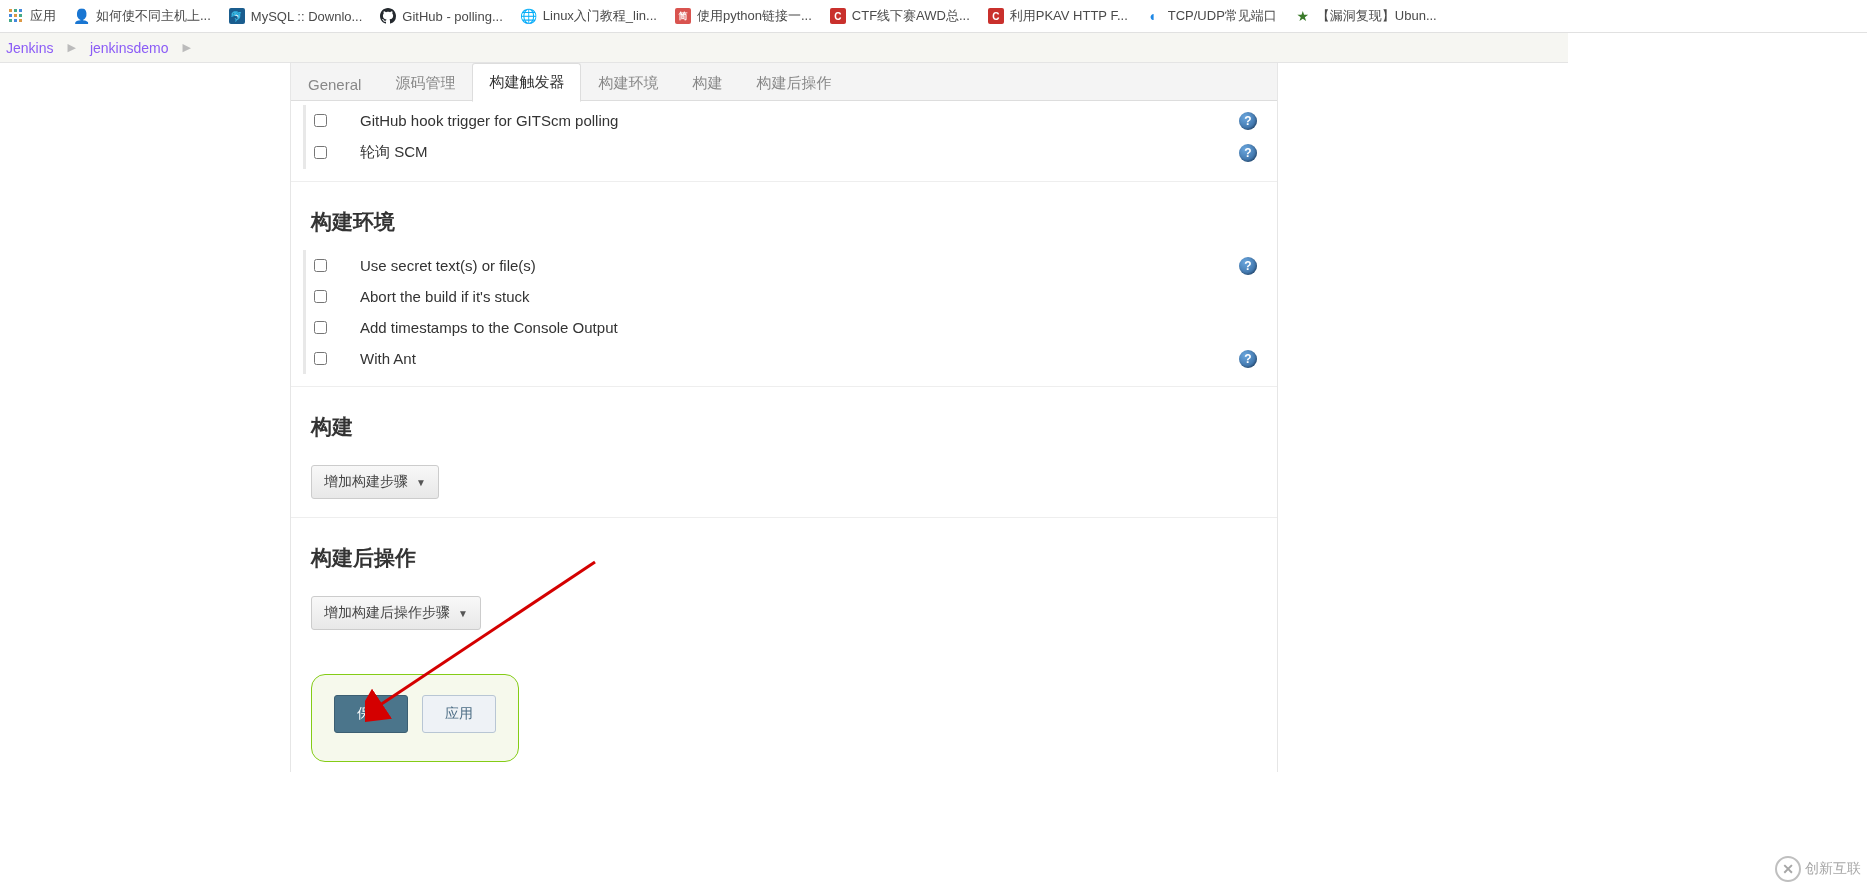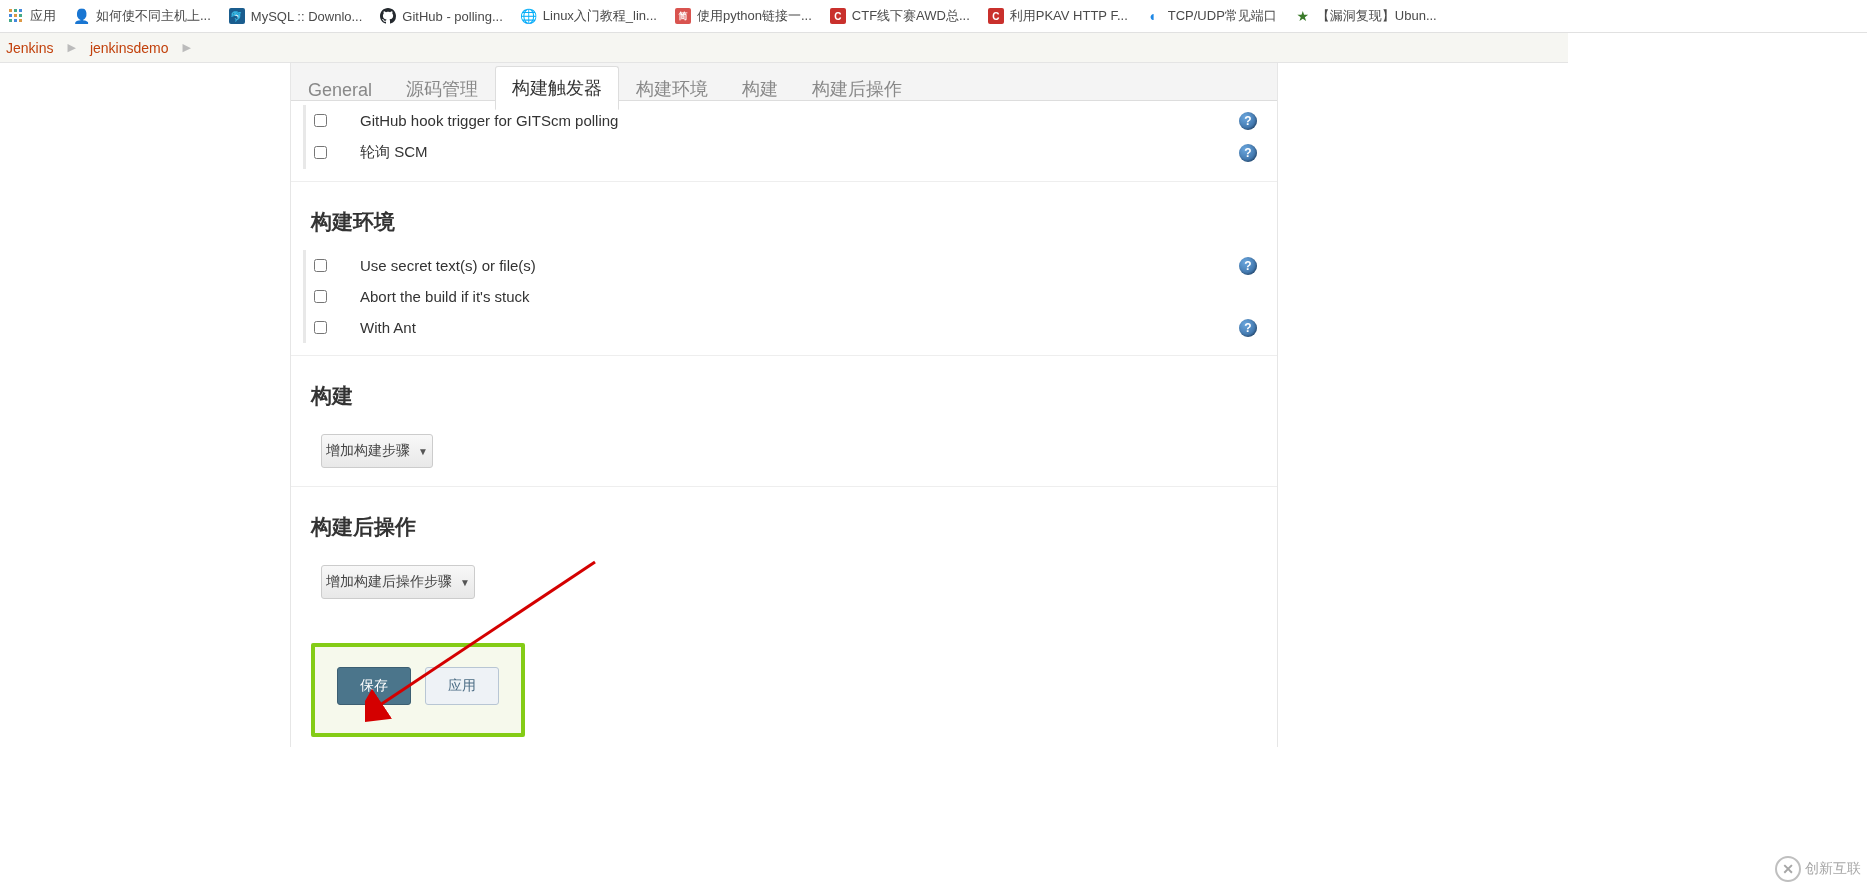--- a/index.html
+++ b/index.html
@@ -34,48 +34,48 @@
   .breadcrumb-bar {
     height: 30px;
     display: flex;
     align-items: center;
     padding: 0 6px;
     background: #f6f6f2;
     border-bottom: 1px solid #e4e4e4;
     gap: 14px;
     width: 1568px;
   }
-  .breadcrumb-item { color: #c2410c; font-size: 14px; cursor: pointer; }
+  .breadcrumb-item { color: #8b5cf6; font-size: 14px; cursor: pointer; }
   .breadcrumb-sep { color: #bbb; font-size: 11px; }
   
   .content-wrap { padding-left: 290px; width: 1568px; }
   .config-panel {
     width: 988px;
     border-left: 1px solid #e6e6e6;
     border-right: 1px solid #e6e6e6;
     background: #fff;
   }
   
   .tab-bar {
     display: flex;
     border-bottom: 1px solid #ddd;
     background: #f4f4f4;
     height: 38px;
     align-items: flex-end;
   }
   .tab {
     padding: 9px 16px;
     color: #888;
-    font-size: 18px;
+    font-size: 15px;
     cursor: pointer;
     border: 1px solid transparent;
     border-bottom: none;
     background: transparent;
     position: relative;
-    top: 10px;
+    top: 2px;
   }
   .tab.active {
     background: #fff;
     color: #333;
     border: 1px solid #ddd;
     border-bottom: 1px solid #fff;
     border-radius: 3px 3px 0 0;
   }
   
   .section { padding: 8px 20px 12px 20px; border-bottom: 1px solid #eee; }
@@ -104,37 +104,37 @@
     display: inline-flex;
     align-items: center; justify-content: center;
     cursor: pointer;
     box-shadow: inset -1px -1px 2px rgba(0,0,0,0.3);
   }
   
   .drop-btn {
     display: inline-flex;
     align-items: center;
     gap: 8px;
-    padding: 7px 4px;
+    padding: 7px 12px;
     background: linear-gradient(#f8f8f8, #e8e8e8);
     border: 1px solid #ccc;
     border-radius: 3px;
     color: #444;
     font-size: 14px;
     cursor: pointer;
-    margin: 10px 0 6px 10px;
+    margin: 10px 0 6px 0;
   }
   .drop-caret { font-size: 10px; color: #555; }
   
   .footer-box {
     margin-top: 26px;
     padding: 20px 22px 28px 22px;
-    border: 4px solid #84cc16;
+    border: 1px solid #84cc16;
     background: #f6f9ec;
-    border-radius: 2px;
+    border-radius: 14px;
     display: inline-flex;
     gap: 14px;
   }
   .btn-save {
     background: #4b758b;
     color: #fff;
     border: 1px solid #3c5f72;
     padding: 9px 22px;
     font-size: 14px;
     border-radius: 3px;
@@ -276,20 +276,24 @@
         <input type="checkbox" style="">
         <span class="opt-label">Use secret text(s) or file(s)</span>
         <span class="help-icon">?</span>
       </div>
       <div class="opt-row">
         <input type="checkbox" style="">
         <span class="opt-label">Abort the build if it's stuck</span>
       </div>
       <div class="opt-row">
         <input type="checkbox" style="">
+        <span class="opt-label">Add timestamps to the Console Output</span>
+      </div>
+      <div class="opt-row">
+        <input type="checkbox" style="">
         <span class="opt-label">With Ant</span>
         <span class="help-icon">?</span>
       </div>
     </div>
 
     <div class="section">
       <div class="section-title">构建</div>
       <div class="drop-btn">
         <span>增加构建步骤</span>
         <span class="drop-caret">▼</span>

